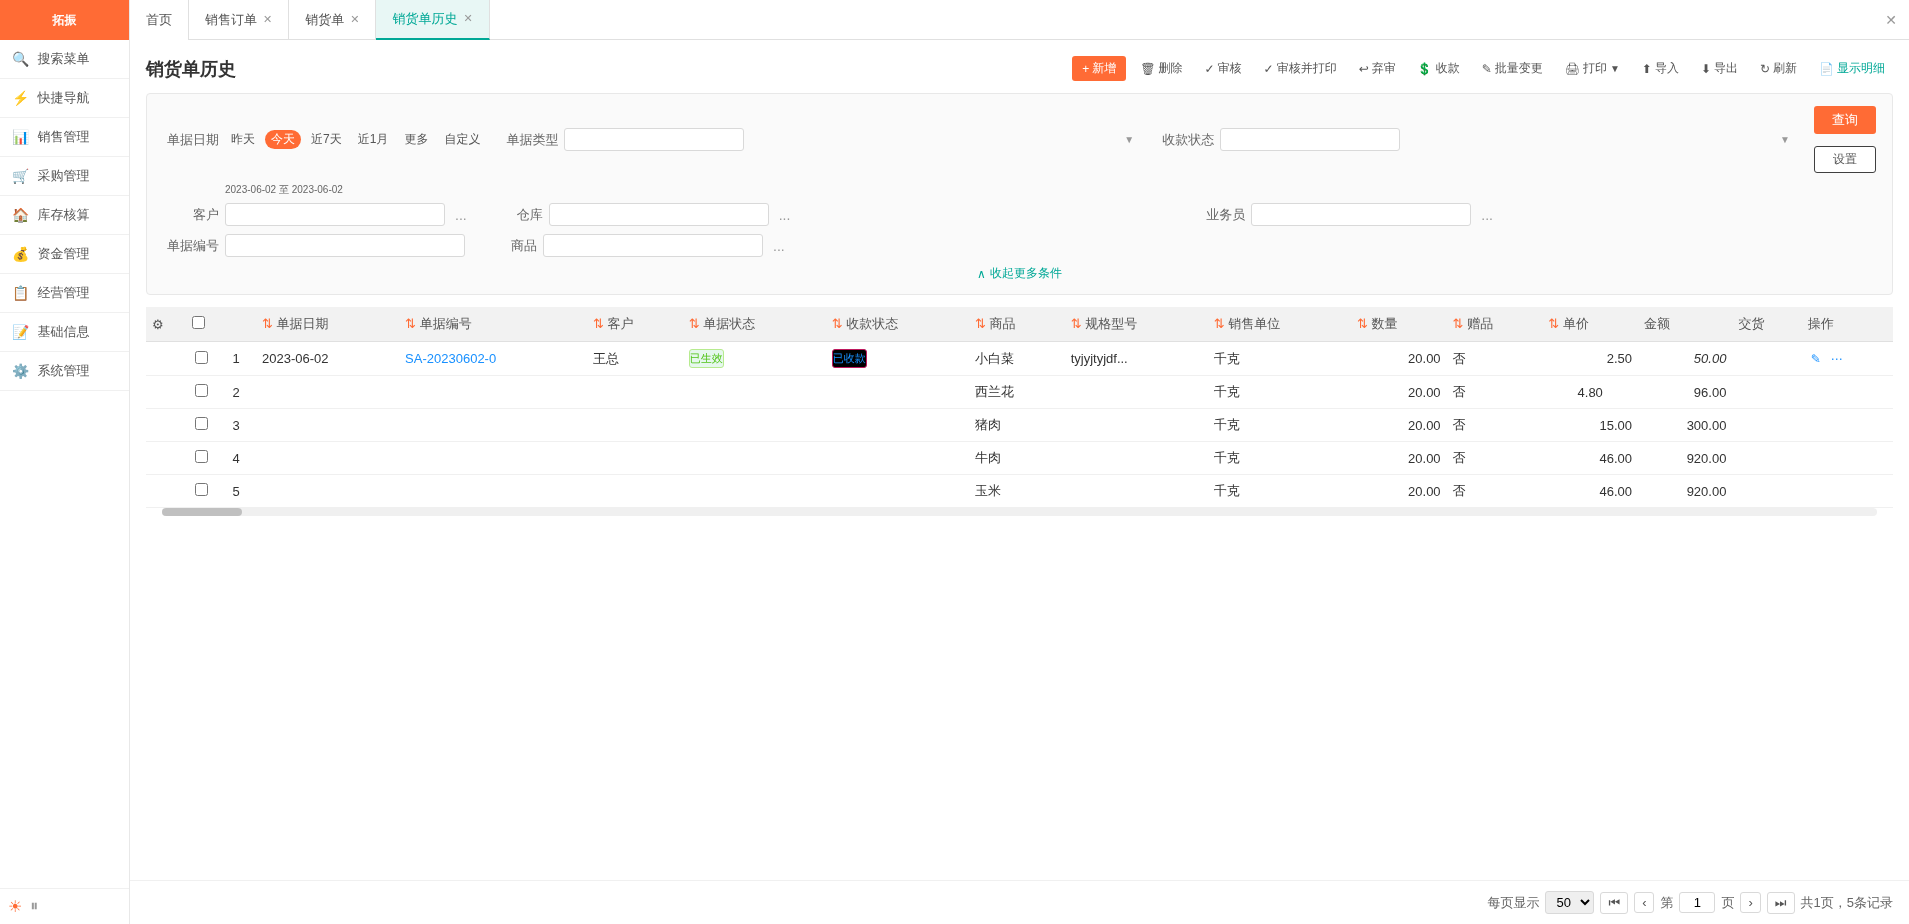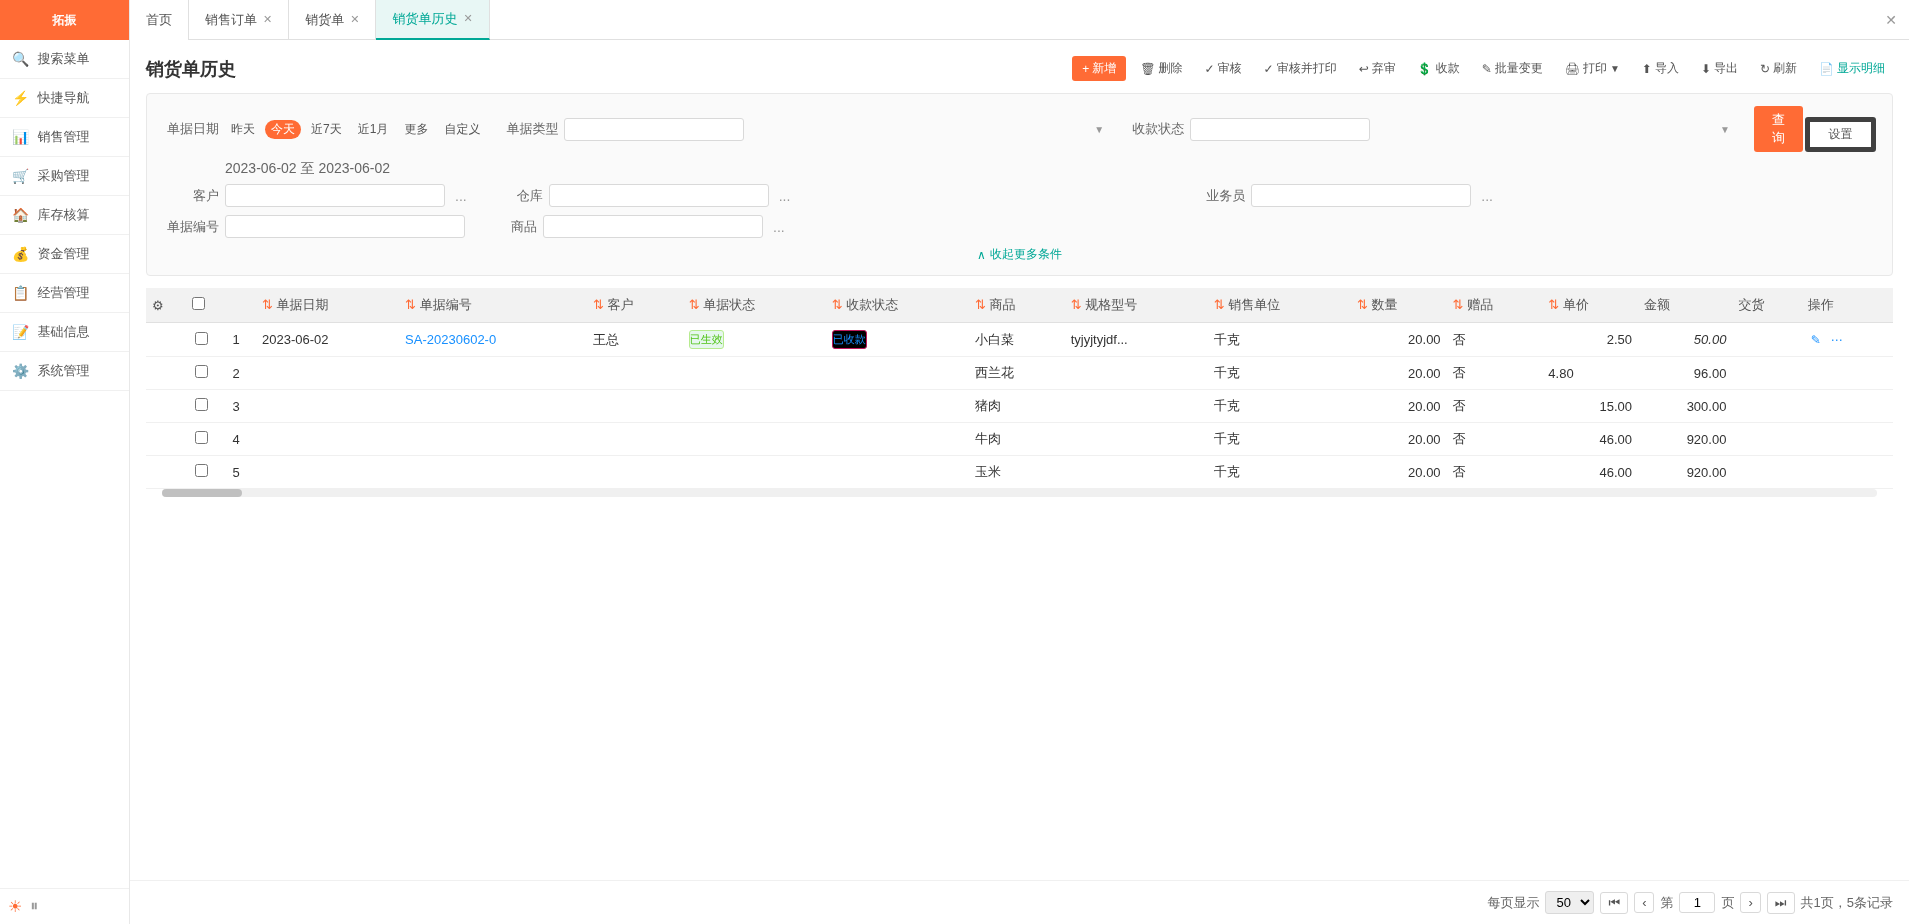--- a/index.html
+++ b/index.html
@@ -38,27 +38,27 @@
     .filter-area { border: 1px solid #e8e8e8; border-radius: 4px; padding: 12px 16px; margin-bottom: 12px; background: #fafafa; }
     .filter-row { display: flex; align-items: center; gap: 16px; margin-bottom: 8px; }
     .filter-item { display: flex; align-items: center; gap: 6px; }
     .filter-label { color: #666; white-space: nowrap; font-size: 13px; min-width: 56px; text-align: right; }
     .filter-input { border: 1px solid #d9d9d9; border-radius: 3px; padding: 3px 8px; font-size: 13px; color: #333; background: #fff; min-width: 160px; }
     .filter-input-wide { min-width: 220px; }
     .filter-select { border: 1px solid #d9d9d9; border-radius: 3px; padding: 3px 8px; font-size: 13px; background: #fff; min-width: 180px; appearance: none; cursor: pointer; }
     .date-tags { display: flex; gap: 4px; align-items: center; }
     .date-tag { padding: 1px 6px; border-radius: 3px; cursor: pointer; font-size: 12px; color: #555; }
     .date-tag.active { background: #ff6b35; color: white; border-radius: 10px; }
-    .date-range { font-size: 14px; color: #666; }
+    .date-range { font-size: 10px; color: #666; }
     .ellipsis-btn { color: #999; cursor: pointer; font-size: 14px; padding: 0 4px; }
     .collapse-btn { display: flex; align-items: center; gap: 4px; color: #00a896; cursor: pointer; font-size: 12px; justify-content: center; margin-top: 4px; }
     .select-wrapper { position: relative; display: inline-flex; align-items: center; }
     .select-arrow { position: absolute; right: 8px; pointer-events: none; color: #999; font-size: 10px; }
     .query-btn { background: #ff6b35; color: white; border: none; border-radius: 3px; padding: 5px 18px; font-size: 13px; cursor: pointer; }
-    .set-btn { background: #fff; color: #555; border: 5px solid #404040; border-radius: 3px; padding: 4px 12px; font-size: 12px; cursor: pointer; margin-top: 4px; width: 100%; }
+    .set-btn { background: #fff; color: #555; border: 1px solid #404040; border-radius: 3px; padding: 4px 12px; font-size: 12px; cursor: pointer; margin-top: 4px; width: 100%; }
 
     
     .data-table { width: 100%; border-collapse: collapse; font-size: 13px; }
     .data-table th { background: #f2f2f2; padding: 8px 6px; text-align: left; font-weight: normal; color: #555; border-bottom: 1px solid #e0e0e0; white-space: nowrap; }
     .data-table td { padding: 7px 6px; border-bottom: 1px solid #f0f0f0; color: #333; }
     .data-table .col-sort { color: #ff6b35; cursor: pointer; }
     .badge { display: inline-block; padding: 1px 0; border-radius: 3px; font-size: 11px; }
     .badge-green { background: #e6f7ee; color: #52c41a; border: 1px solid #b7eb8f; }
     .badge-blue { background: #000000; color: #1890ff; border: 1px solid #be185d; }
     .action-btns { display: flex; gap: 4px; }
@@ -239,21 +239,21 @@
         <div class="filter-item" style="flex:1;">
           <span class="filter-label">收款状态</span>
           <div class="select-wrapper" style="flex:1;">
             <select class="filter-select filter-input-wide">
               <option></option>
             </select>
             <span class="select-arrow">▼</span>
           </div>
         </div>
 
-        <div style="display:flex;flex-direction:row;gap:2px;align-items:flex-end;">
+        <div style="display:flex;flex-direction:column;gap:8px;align-items:flex-start;">
           <button class="query-btn">查询</button>
           <button class="set-btn">设置</button>
         </div>
       </div>
 
       <div style="margin-left: 62px; margin-bottom: 6px;">
         <span class="date-range">2023-06-02 至 2023-06-02</span>
       </div>
       <div class="filter-row">
 
@@ -387,21 +387,21 @@
     <td></td>
     <td style="color:#1890ff;cursor:pointer;"></td>
     <td></td>
     <td></td>
     <td></td>
     <td>西兰花</td>
     <td></td>
     <td>千克</td>
     <td style="text-align:right;">20.00</td>
     <td>否</td>
-    <td style="text-align:left;">4.80</td>
+    <td style="text-align:center;">4.80</td>
     <td style="text-align:right;">96.00</td>
     <td></td>
     <td></td>
   </tr>
             <tr>
     <td class="col-num"></td>
     <td class="col-checkbox"><input type="checkbox" style=""></td>
     <td class="col-num">3</td>
     <td></td>
     <td style="color:#1890ff;cursor:pointer;"></td>

